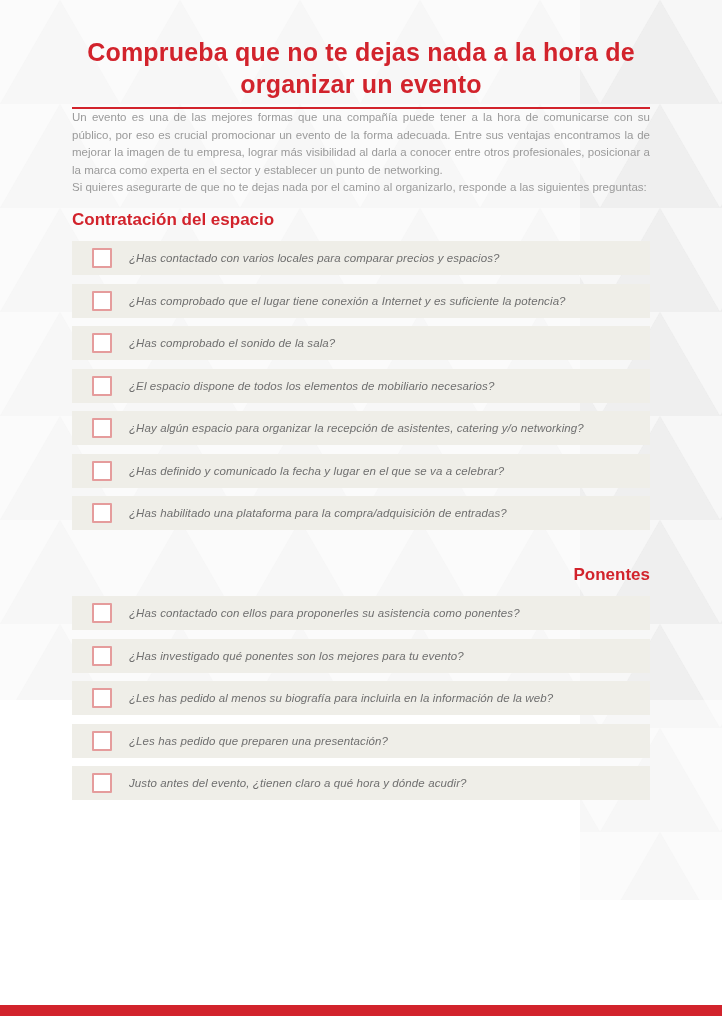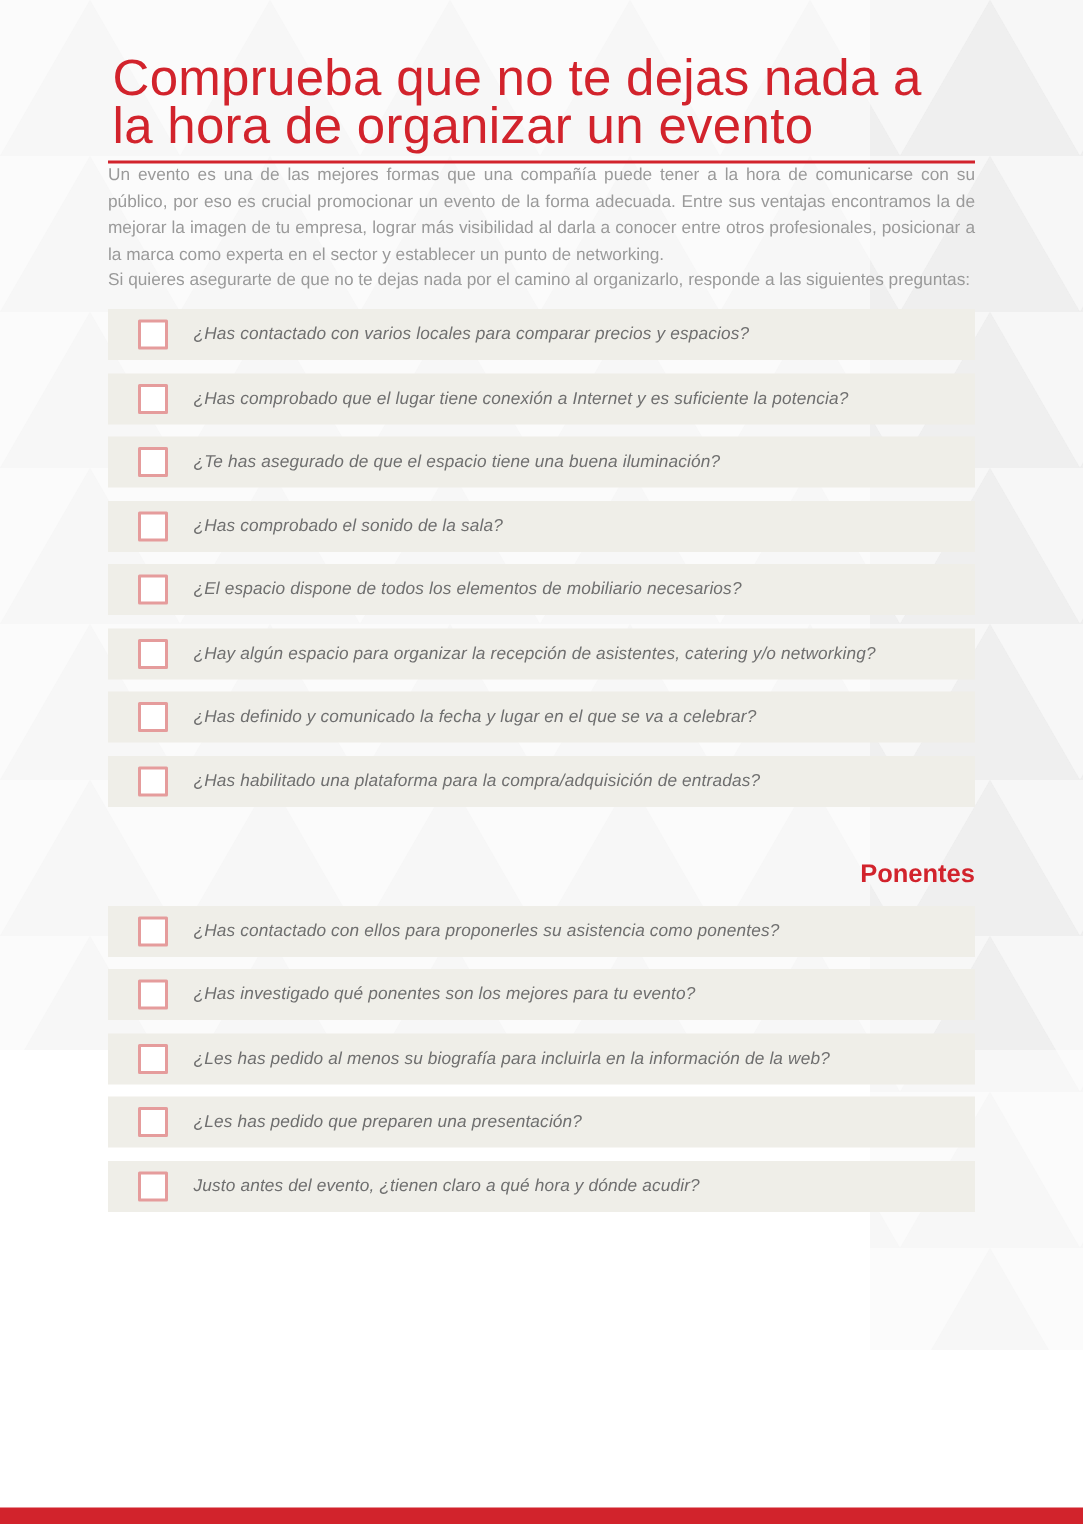--- a/index.html
+++ b/index.html
@@ -16,25 +16,25 @@
     position:relative;
     width:722px;height:1016px;
     background:#ffffff;
     overflow:hidden;
   }
   .bg-pattern{position:absolute;inset:0;z-index:0;}
   .content{position:relative;z-index:1;padding:0 72px;}
   .page-title{
     margin:36px auto 0 auto;
     max-width:572px;
-    text-align:left;
+    text-align:center;
     color:var(--red);
-    font-size:34px;
+    font-size:25px;
     line-height:32px;
-    font-weight:normal;
+    font-weight:bold;
     letter-spacing:.2px;
   }
   .title-rule{
     margin-top:7px;
     height:2px;
     background:var(--red);
   }
   .intro-paragraph{
     font-size:11.5px;
     line-height:17.5px;
@@ -107,35 +107,32 @@
 
   <div class="content">
     <h1 class="page-title">Comprueba que no te dejas nada a la hora de organizar un evento</h1>
     <div class="title-rule"></div>
 
     <p class="intro-paragraph">Un evento es una de las mejores formas que una compañía puede tener a la hora de comunicarse con su público, por eso es crucial promocionar un evento de la forma adecuada. Entre sus ventajas encontramos la de mejorar la imagen de tu empresa, lograr más visibilidad al darla a conocer entre otros profesionales, posicionar a la marca como experta en el sector y establecer un punto de networking.</p>
     <p class="intro-prompt">Si quieres asegurarte de que no te dejas nada por el camino al organizarlo, responde a las siguientes preguntas:</p>
 
     <div id="sections">
   <div class="section">
+    <h2 class="section-heading">Contratación del espacio</h2>
     <div class="section-rows">
   <div class="checklist-row">
     <span class="checkbox" role="checkbox" aria-checked="false"></span>
     <span class="checklist-item-label">¿Has contactado con varios locales para comparar precios y espacios?</span>
   </div>
 
   <div class="checklist-row">
     <span class="checkbox" role="checkbox" aria-checked="false"></span>
     <span class="checklist-item-label">¿Has comprobado que el lugar tiene conexión a Internet y es suficiente la potencia?</span>
   </div>
 
-  <div class="checklist-row">
-    <span class="checkbox" role="checkbox" aria-checked="false"></span>
-    <span class="checklist-item-label">¿Te has asegurado de que el espacio tiene una buena iluminación?</span>
-  </div>
 
   <div class="checklist-row">
     <span class="checkbox" role="checkbox" aria-checked="false"></span>
     <span class="checklist-item-label">¿Has comprobado el sonido de la sala?</span>
   </div>
 
   <div class="checklist-row">
     <span class="checkbox" role="checkbox" aria-checked="false"></span>
     <span class="checklist-item-label">¿El espacio dispone de todos los elementos de mobiliario necesarios?</span>
   </div>

